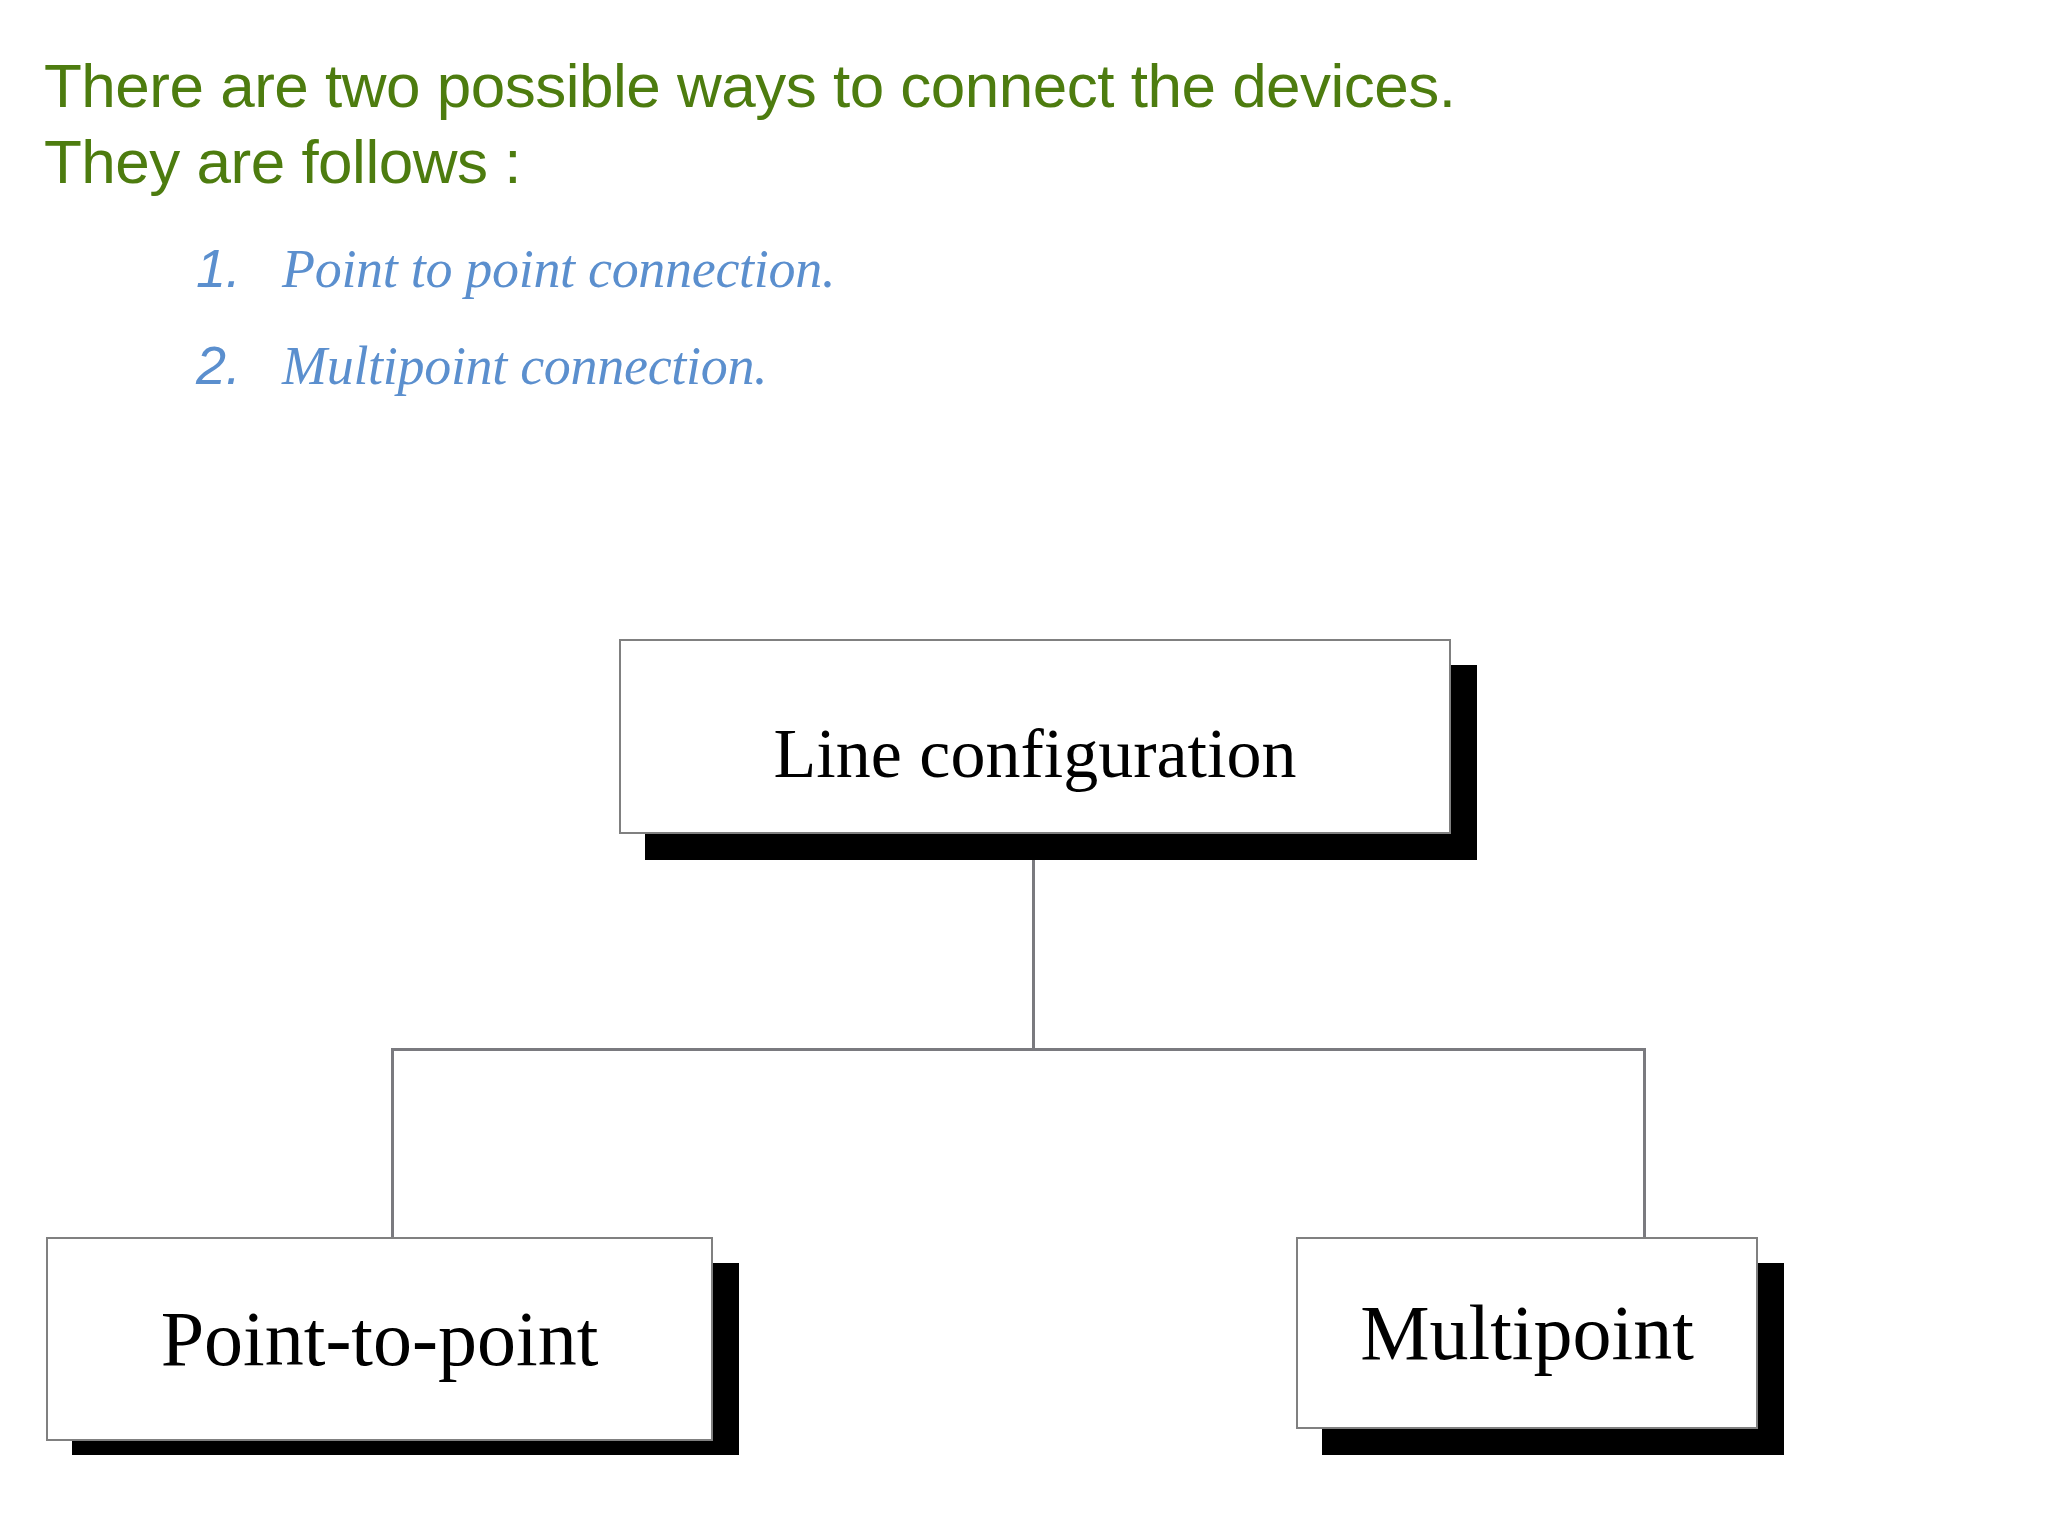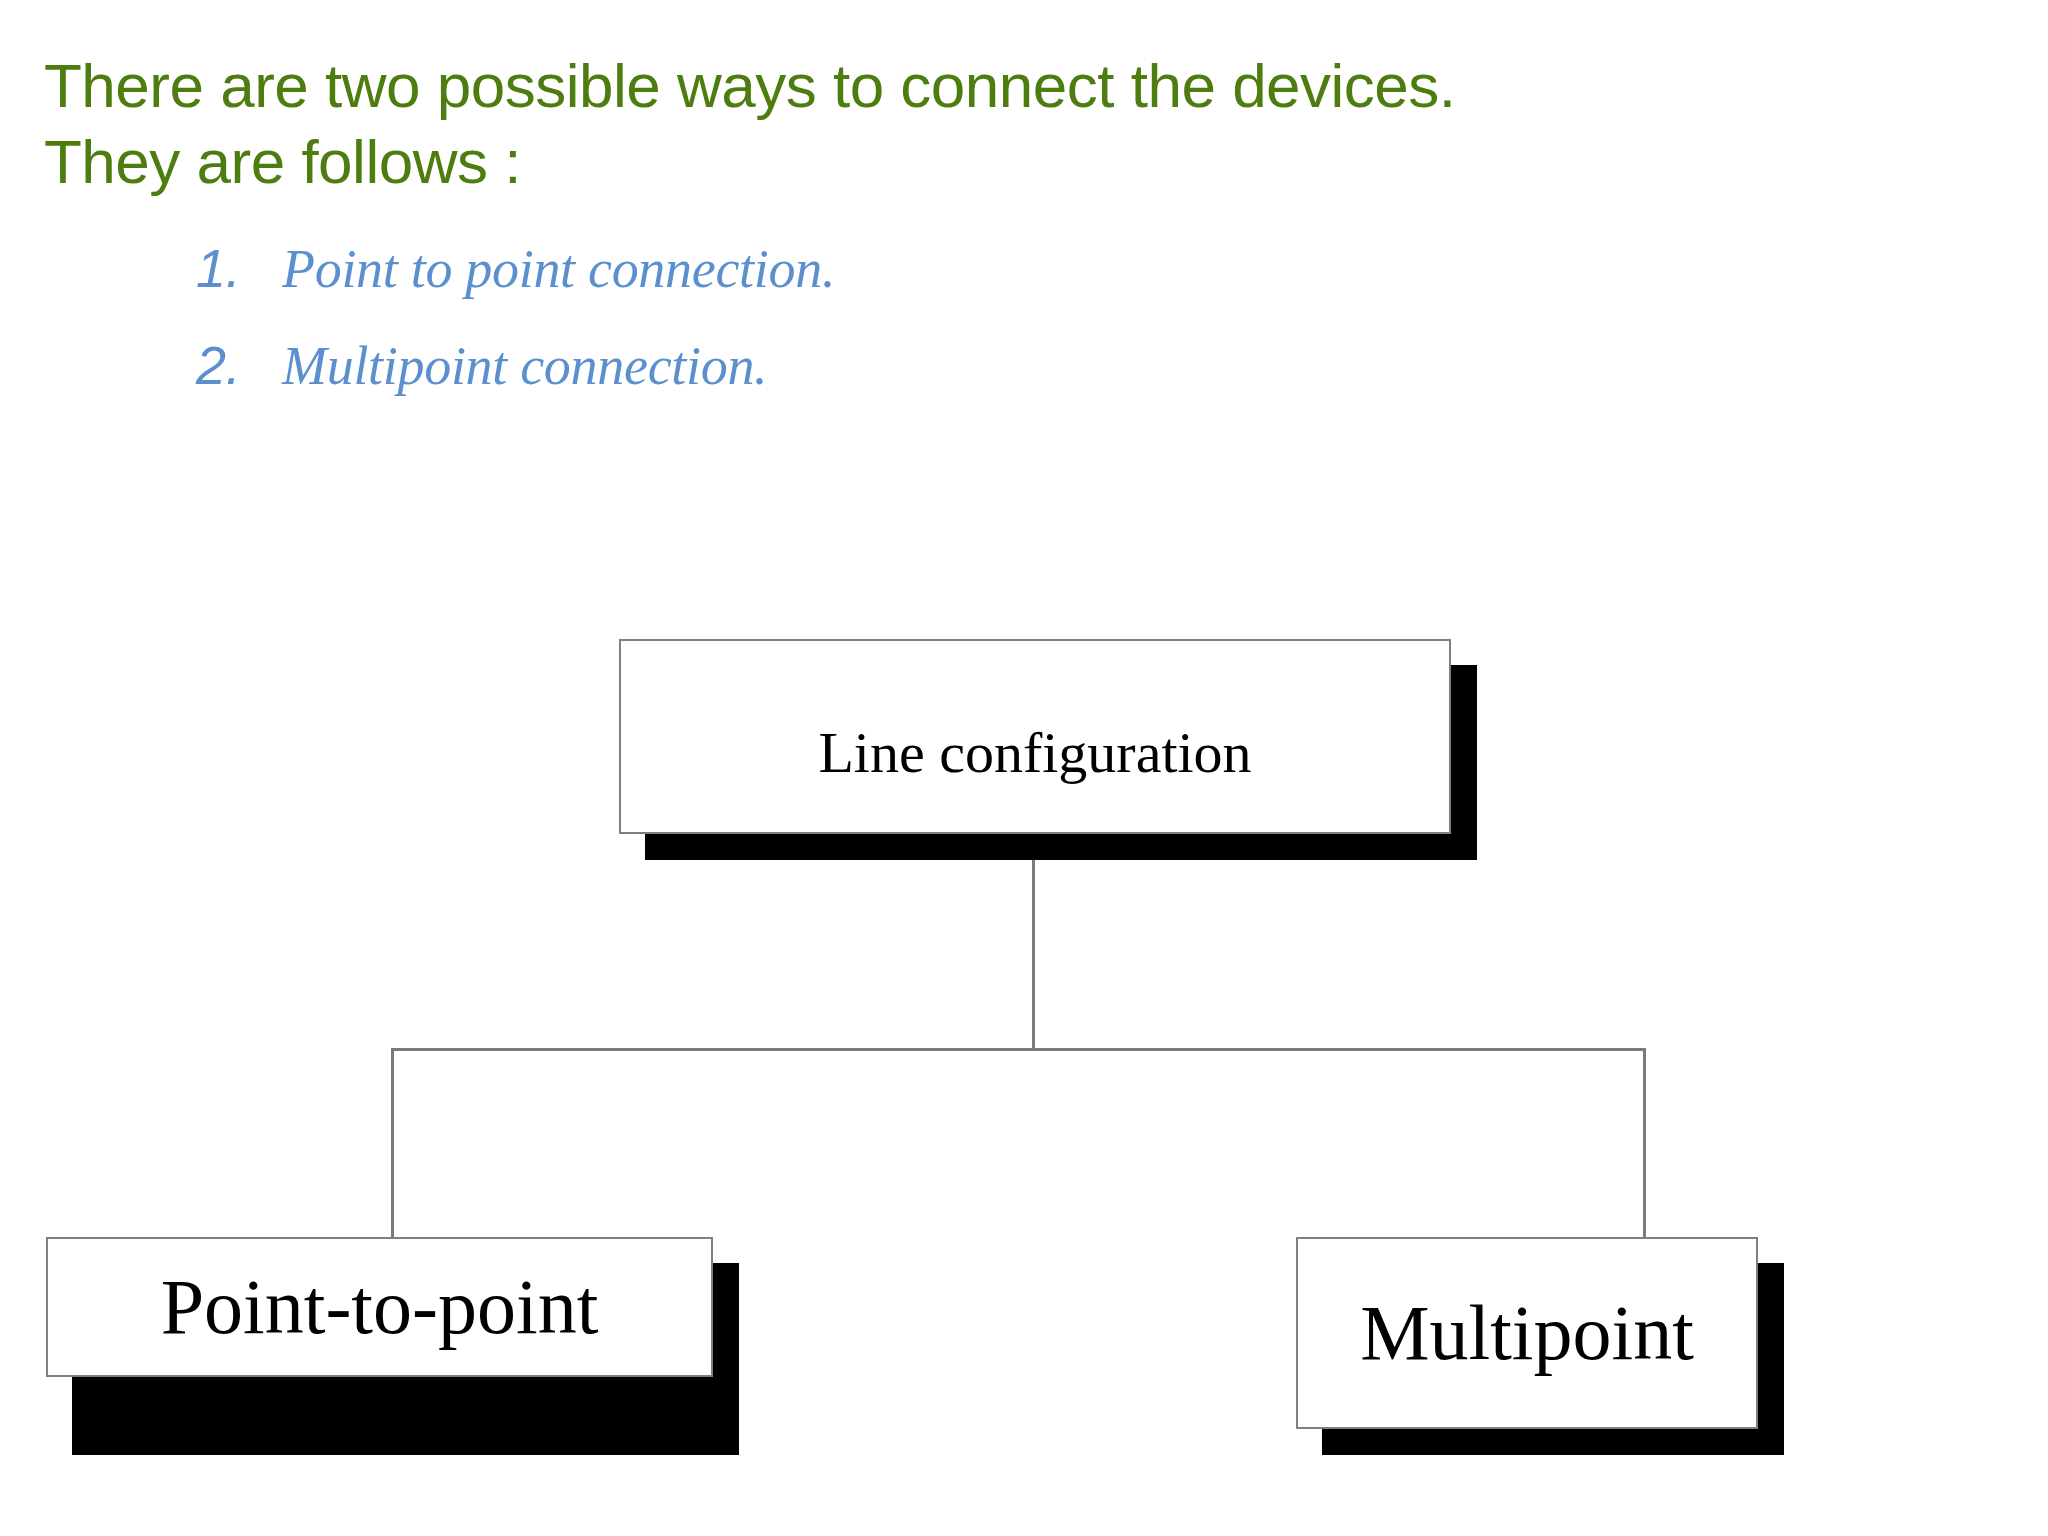--- a/index.html
+++ b/index.html
@@ -91,34 +91,34 @@
     white-space: nowrap;
   }
 
   
   #node-root {
     left: 619px;
     top: 639px;
     width: 832px;
     height: 195px;
   }
-  #node-root .node-label { font-size: 58px; margin-top: 34px; }
+  #node-root .node-label { font-size: 70px; margin-top: 34px; }
   #shadow-root {
     left: 645px;
     top: 665px;
     width: 832px;
     height: 195px;
   }
 
   
   #node-p2p {
     left: 46px;
     top: 1237px;
     width: 667px;
-    height: 140px;
+    height: 204px;
   }
   #node-p2p .node-label { font-size: 78px; }
   #shadow-p2p {
     left: 72px;
     top: 1263px;
     width: 667px;
     height: 192px;
   }
 
   

